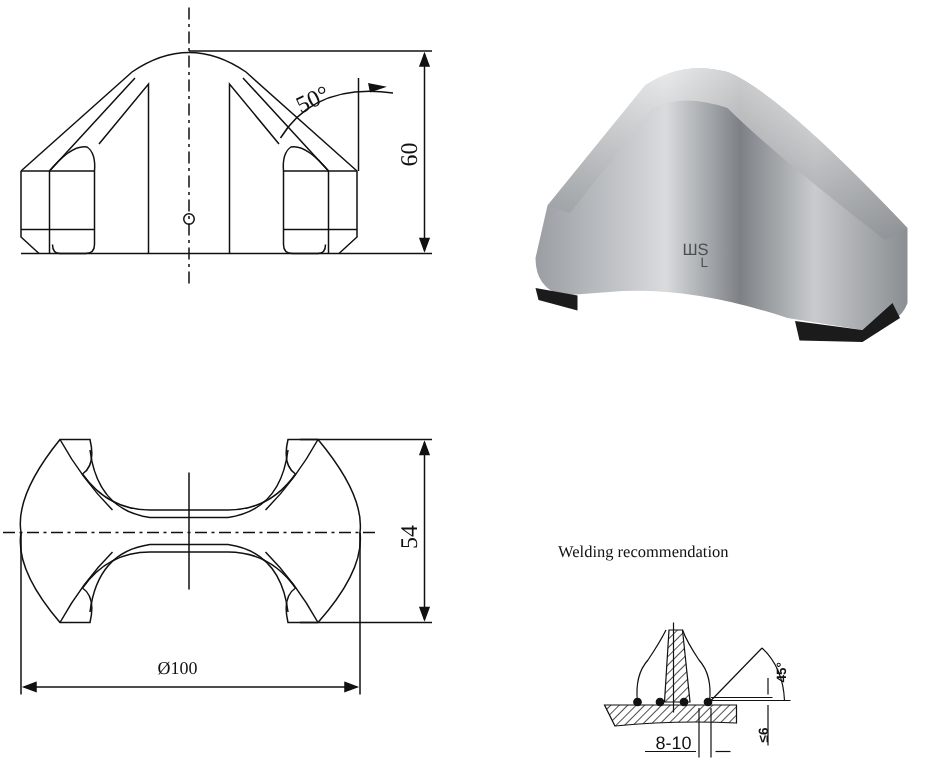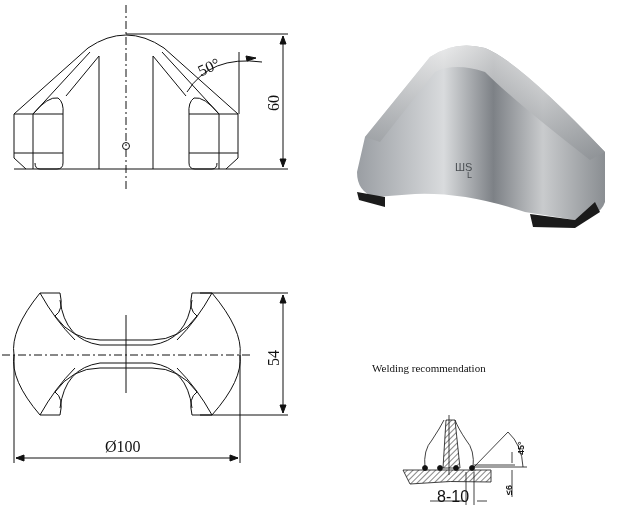--- a/index.html
+++ b/index.html
@@ -113,18 +113,18 @@
     <path d="M12,150 L14,158 L40,165 L40,155 Z" fill="#1b1b1b"></path>
     <path d="M185,172 L188,185 L230,186 L255,170 L250,160 L230,178 Z" fill="#1b1b1b"></path>
   </svg>
   <span class="lbl" style="left:110px;top:105px;font-size:11px;color:#4a4e52;font-family:'Liberation Sans',sans-serif;margin-top:14px;">ШS</span>
   <span class="lbl" style="left:122px;top:128px;font-size:9px;color:#4a4e52;font-family:'Liberation Sans',sans-serif;">L</span>
 </div>
 
 <span class="lbl rot" style="left:265px;top:111px;font-size:16px;transform:rotate(-90deg);">60</span>
 <span class="lbl rot" style="left:195px;top:64px;font-size:16px;transform:rotate(-25deg);">50°</span>
 <span class="lbl rot" style="left:265px;top:366px;font-size:16px;transform:rotate(-90deg);">54</span>
-<span class="lbl" style="left:105px;top:438px;font-size:16px;">Ø100</span>
+<span class="lbl" style="left:105px;top:438px;font-size:12px;">Ø100</span>
 
 <span class="lbl" style="left:372px;top:362px;font-size:11px;">Welding recommendation</span>
-<span class="lbl" style="left:437px;top:488px;font-size:16px;font-family:'Liberation Sans',sans-serif;">8-10</span>
+<span class="lbl" style="left:437px;top:488px;font-size:12px;font-family:'Liberation Sans',sans-serif;">8-10</span>
 <span class="lbl rot" style="left:516px;top:455px;font-size:9px;font-weight:bold;font-family:'Liberation Sans',sans-serif;transform:rotate(-90deg);">45°</span>
 <span class="lbl rot" style="left:504px;top:495px;font-size:9px;font-weight:bold;font-family:'Liberation Sans',sans-serif;transform:rotate(-90deg);">≤6</span>
 
 </body></html>

